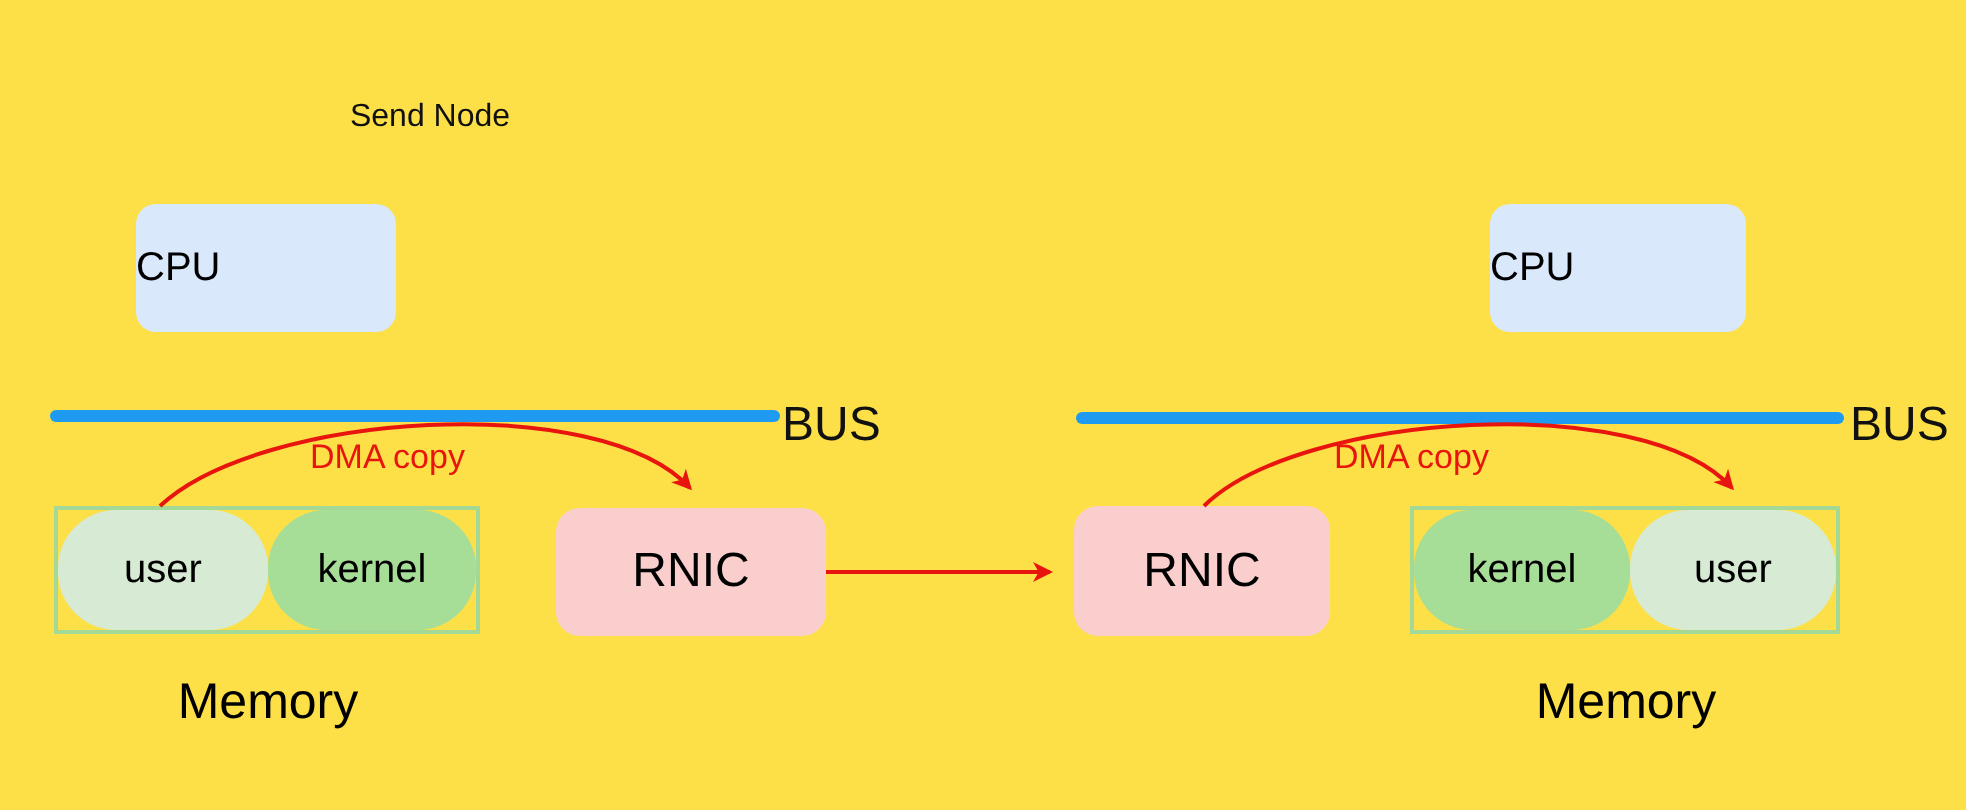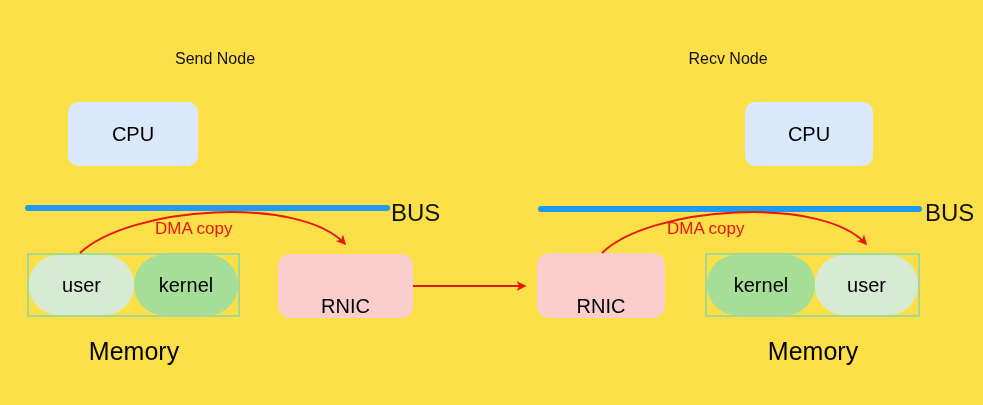--- a/index.html
+++ b/index.html
@@ -25,21 +25,20 @@
     color: #111;
   }
 
   .cpu-box {
     width: 130px;
     height: 64px;
     background: var(--cpu_fill);
     border-radius: 10px;
     display: flex;
     align-items: center;
-    justify-content: center;
     font-size: 20px;
   }
 
   .bus-line {
     height: 6px;
     background: var(--bus_line);
     border-radius: 3px;
   }
   .bus-label {
     font-size: 24px;
@@ -72,23 +71,23 @@
   .memory-label {
     width: 146px;
     text-align: center;
     font-size: 25px;
   }
 
   .rnic-box {
     background: var(--rnic_fill);
     border-radius: 12px;
     display: flex;
-    align-items: flex-end;
+    align-items: center;
     justify-content: center;
-    font-size: 20px;
+    font-size: 24px;
   }
 
   svg.arrow-layer {
     position: absolute;
     inset: 0;
     pointer-events: none;
   }
   svg.arrow-layer path.arrow {
     fill: none;
     stroke: var(--arrow_red);
@@ -120,21 +119,20 @@
       <span>kernel</span>
     </div>
   </div>
 
   <div class="abs memory-label" style="left:61px; top:337px;">Memory</div>
 
   <div class="abs rnic-box" style="left:278px; top:254px; width:135px; height:64px;">
     <span>RNIC</span>
   </div>
 
-  <div class="abs node-title" style="left:633px; top:50px;">Recv Node</div>
 
   <div class="abs cpu-box" style="left:745px; top:102px; width:128px;">
     <span>CPU</span>
   </div>
 
   <div class="abs bus-line" style="left:538px; top:206px; width:384px;"></div>
   <div class="abs bus-label" style="left:925px; top:199px;">BUS</div>
 
   <div class="abs dma-label" style="left:667px; top:219px;">DMA copy</div>
 

